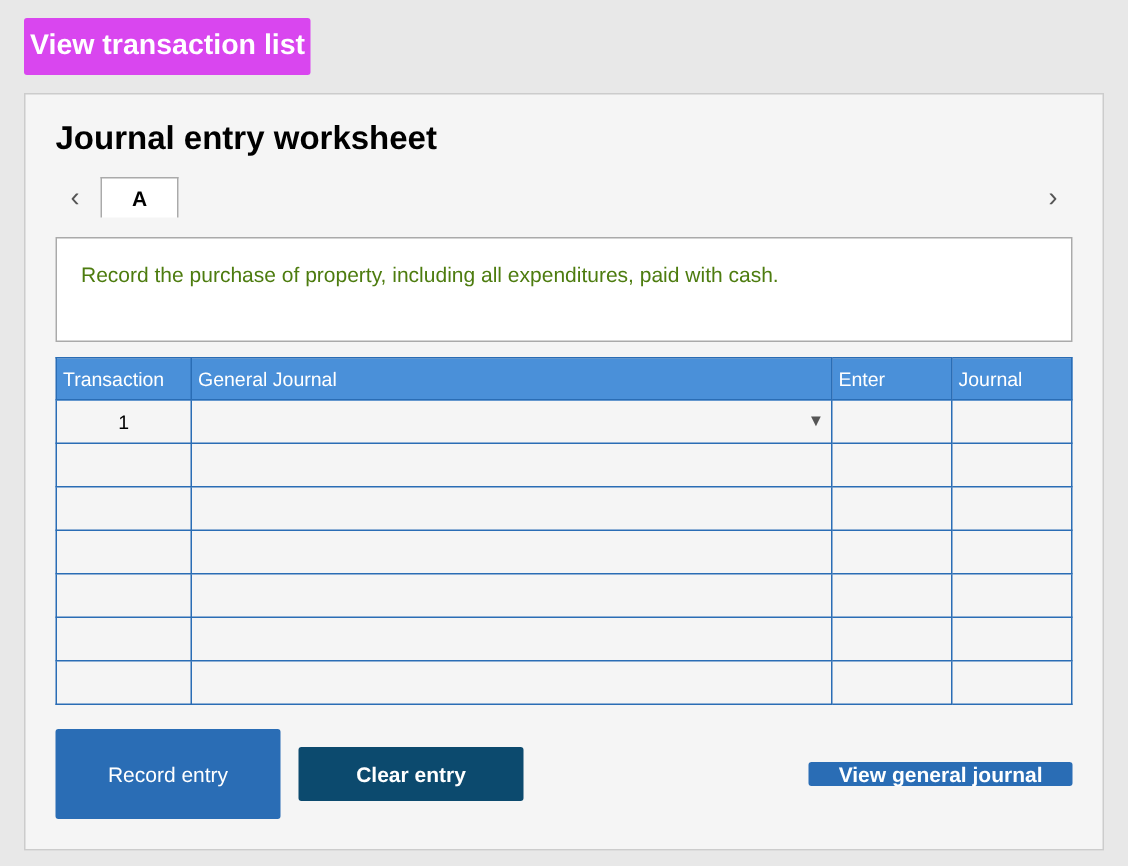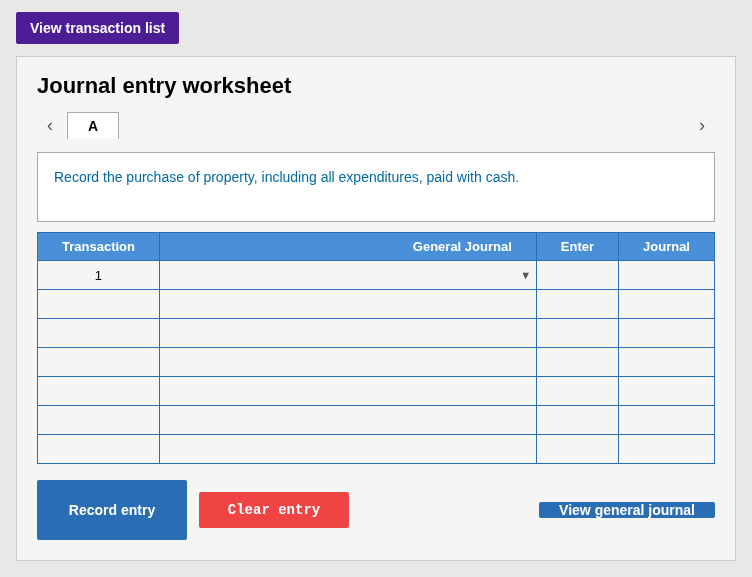--- a/index.html
+++ b/index.html
@@ -8,25 +8,25 @@
       font-family: Arial, sans-serif;
       font-size: 14px;
       width: 752px;
       min-height: 577px;
     }
     .top-bar {
       background: #e8e8e8;
       padding: 12px 16px;
     }
     .view-transaction-btn {
-      background: #4c1d95;
-      color: #fff;
-      border: none;
-      padding: 8px 14px;
-      font-size: 14px;
+      background: #d946ef;
+      color: #fff;
+      border: none;
+      padding: 8px 4px;
+      font-size: 19px;
       font-weight: bold;
       cursor: pointer;
       border-radius: 2px;
     }
     .main-container {
       background: #f5f5f5;
       margin: 0 16px 16px 16px;
       padding: 16px 20px 20px 20px;
       border: 1px solid #ccc;
     }
@@ -57,42 +57,42 @@
       font-weight: bold;
       cursor: pointer;
       margin-left: 4px;
     }
     .description-box {
       border: 1px solid #aaa;
       background: #fff;
       padding: 14px 16px;
       margin-bottom: 10px;
       min-height: 70px;
-      color: #0369a1;
+      color: #4d7c0f;
       font-size: 14px;
       line-height: 1.5;
     }
     .note-text {
       color: #cc0000;
       font-size: 13px;
       margin-bottom: 10px;
       font-style: italic;
     }
     .journal-table {
       width: 100%;
       border-collapse: collapse;
       border: 1px solid #2a6db5;
     }
     .journal-table th {
       background: #4a90d9;
       color: #fff;
-      padding: 6px 24px;
-      font-size: 13px;
-      font-weight: bold;
-      text-align: right;
+      padding: 6px 4px;
+      font-size: 13px;
+      font-weight: normal;
+      text-align: left;
       border: 1px solid #2a6db5;
     }
     .journal-table td {
       border: 1px solid #2a6db5;
       padding: 0;
       height: 28px;
     }
     .journal-table td.transaction-col {
       text-align: center;
       vertical-align: middle;
@@ -145,37 +145,36 @@
       align-items: center;
       margin-top: 16px;
       gap: 0;
     }
     .btn-record {
       background: #2a6db5;
       color: #fff;
       border: none;
       padding: 22px 20px;
       font-size: 14px;
-      font-weight: bold;
+      font-weight: normal;
       cursor: pointer;
       border-radius: 2px;
       margin-right: 12px;
       min-width: 150px;
     }
     .btn-clear {
-      background: #ef4444;
+      background: #0c4a6e;
       color: #fff;
       border: none;
       padding: 10px 28px;
       font-size: 14px;
       font-weight: bold;
       cursor: pointer;
       border-radius: 2px;
       min-width: 150px;
-      font-family: Liberation Mono, monospace;
     }
     .btn-view-journal {
       background: #2a6db5;
       color: #fff;
       border: none;
       padding: 0 20px;
       font-size: 14px;
       font-weight: bold;
       cursor: pointer;
       border-radius: 2px;

